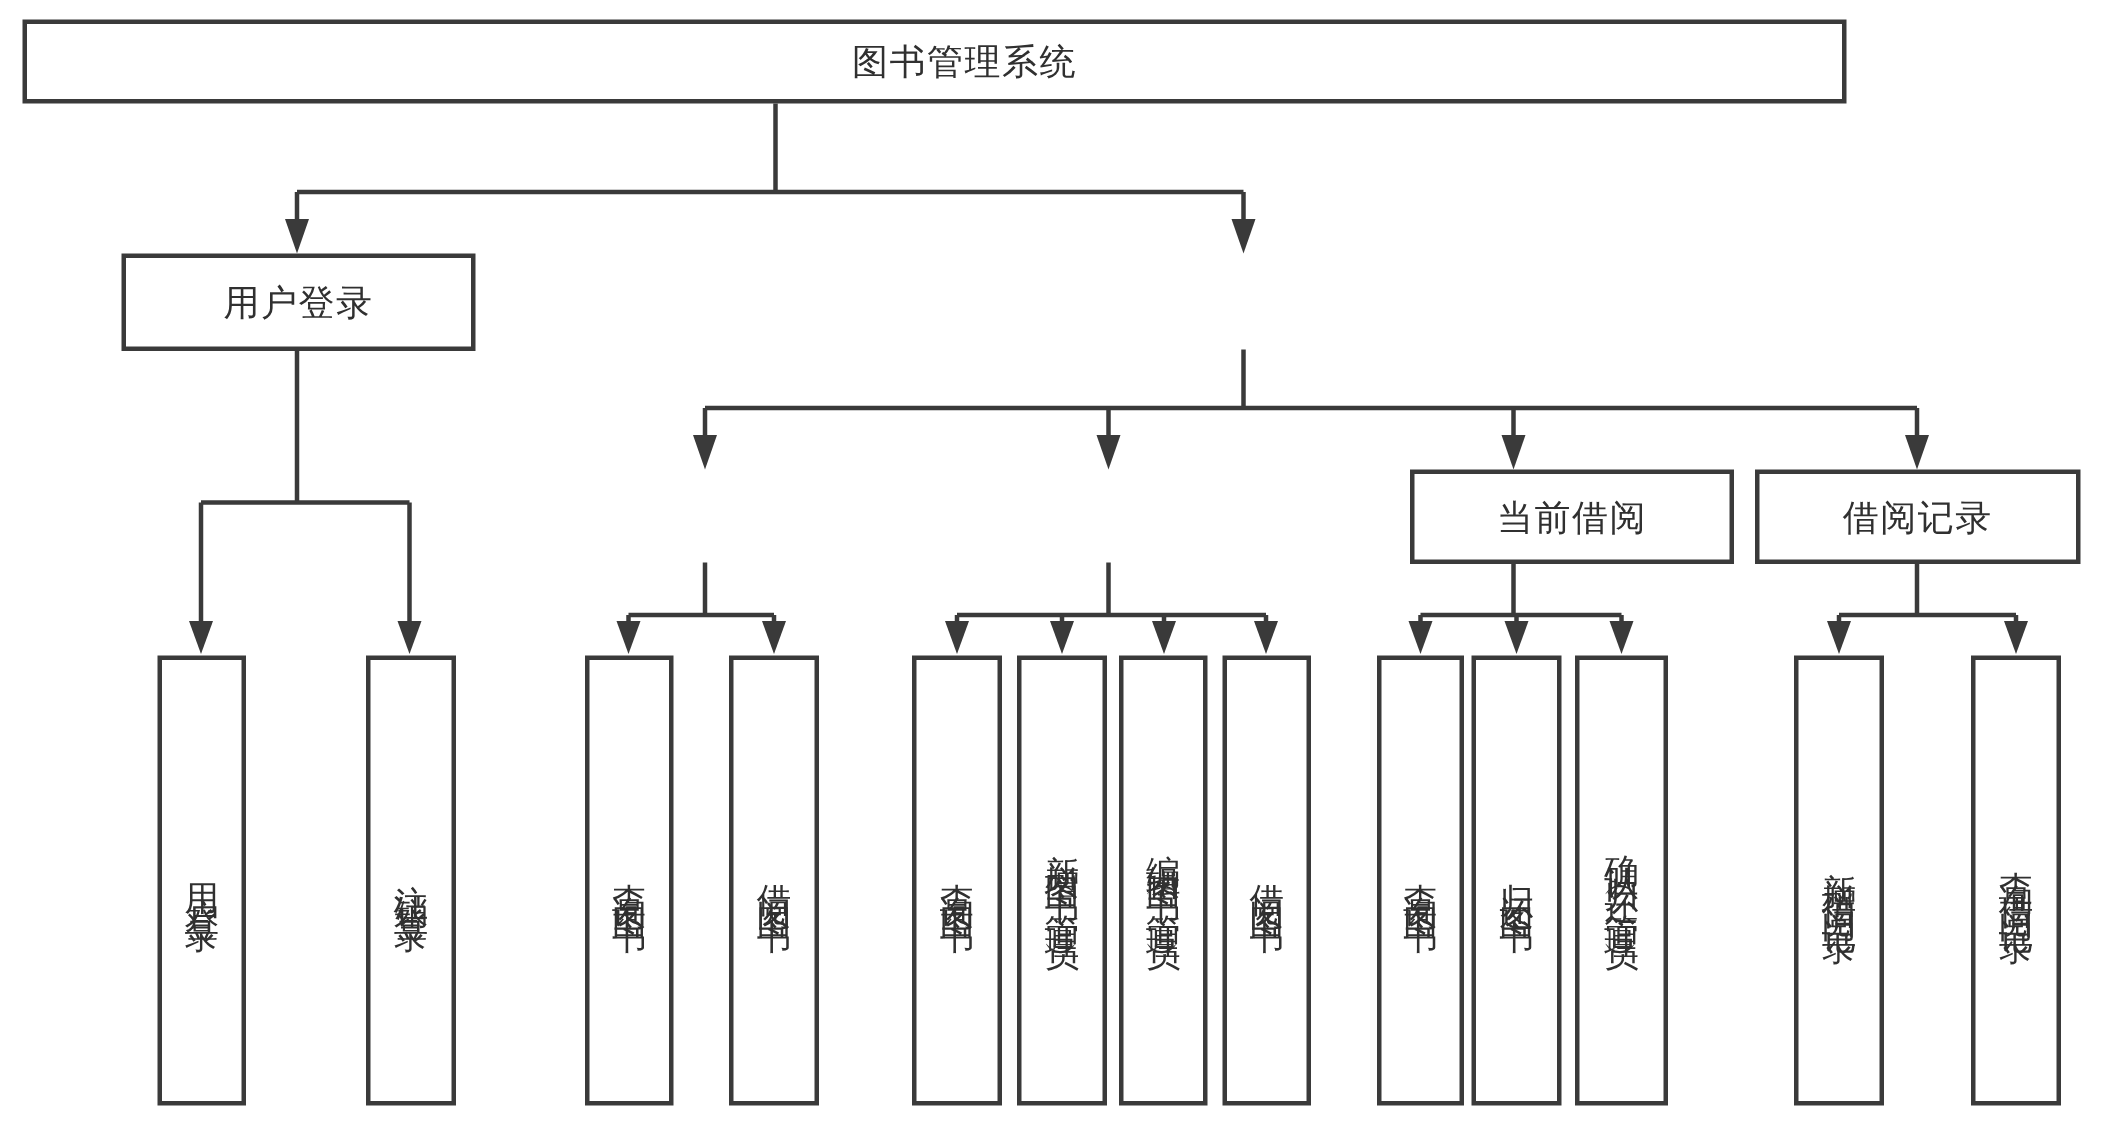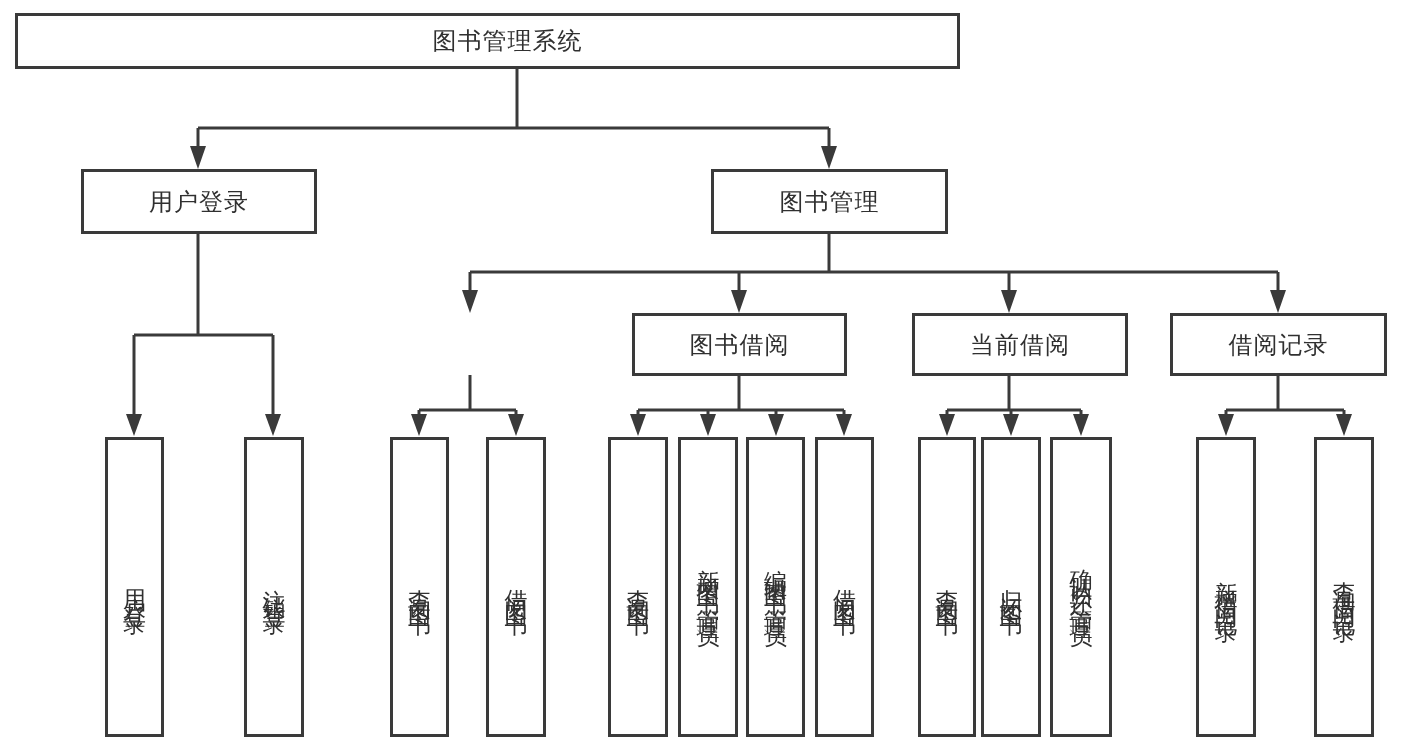--- a/index.html
+++ b/index.html
@@ -81,35 +81,29 @@
     <polygon points="1073,414 1089,414 1081,436" stroke="none"></polygon>
 
     <line x1="1278" y1="375" x2="1278" y2="410"></line>
     <line x1="1226" y1="410" x2="1344" y2="410"></line>
     <line x1="1226" y1="410" x2="1226" y2="416"></line>
     <polygon points="1218,414 1234,414 1226,436" stroke="none"></polygon>
     <line x1="1344" y1="410" x2="1344" y2="416"></line>
     <polygon points="1336,414 1352,414 1344,436" stroke="none"></polygon>
   </svg>
 
-  <div class="node" style="left:15px;top:13px;width:945px;height:56px;padding-left:40px;">
+  <div class="node" style="left:15px;top:13px;width:1216px;height:56px;padding-left:40px;">
     <span class="h-label">图书管理系统</span>
   </div>
 
   <div class="node" style="left:81px;top:169px;width:236px;height:65px;">
     <span class="h-label">用户登录</span>
   </div>
-  <div class="node" style="left:711px;top:169px;width:237px;height:65px;">
-    <span class="h-label">图书管理</span>
-  </div>
 
-  <div class="node" style="left:632px;top:313px;width:215px;height:63px;">
-    <span class="h-label">图书借阅</span>
-  </div>
-  <div class="node" style="left:912px;top:313px;width:216px;height:63px;">
+  <div class="node" style="left:940px;top:313px;width:216px;height:63px;">
     <span class="h-label">当前借阅</span>
   </div>
   <div class="node" style="left:1170px;top:313px;width:217px;height:63px;">
     <span class="h-label">借阅记录</span>
   </div>
 
   <div class="node leaf" style="left:105px;top:437px;width:59px;height:300px;">
     <span class="v-label">用户登录</span>
   </div>
   <div class="node leaf" style="left:244px;top:437px;width:60px;height:300px;">

